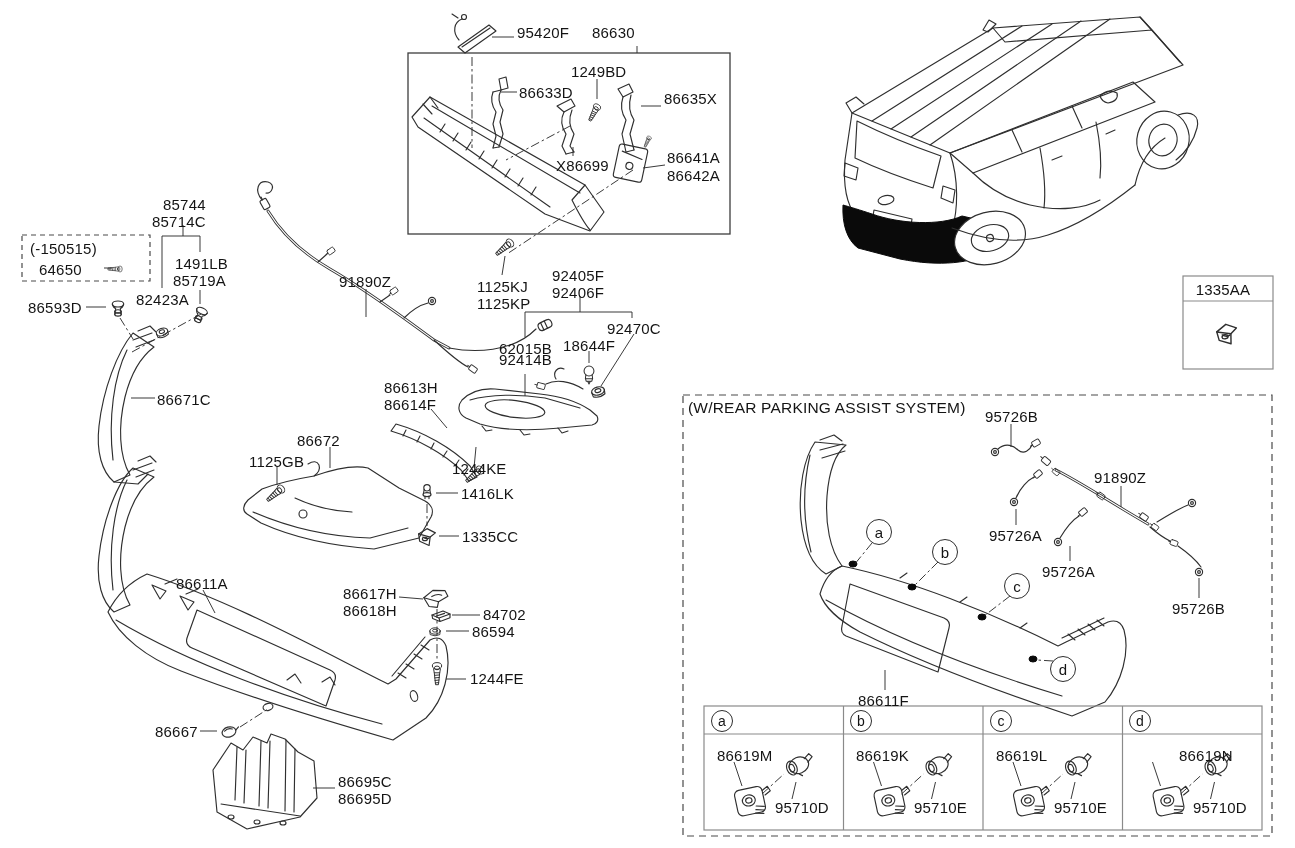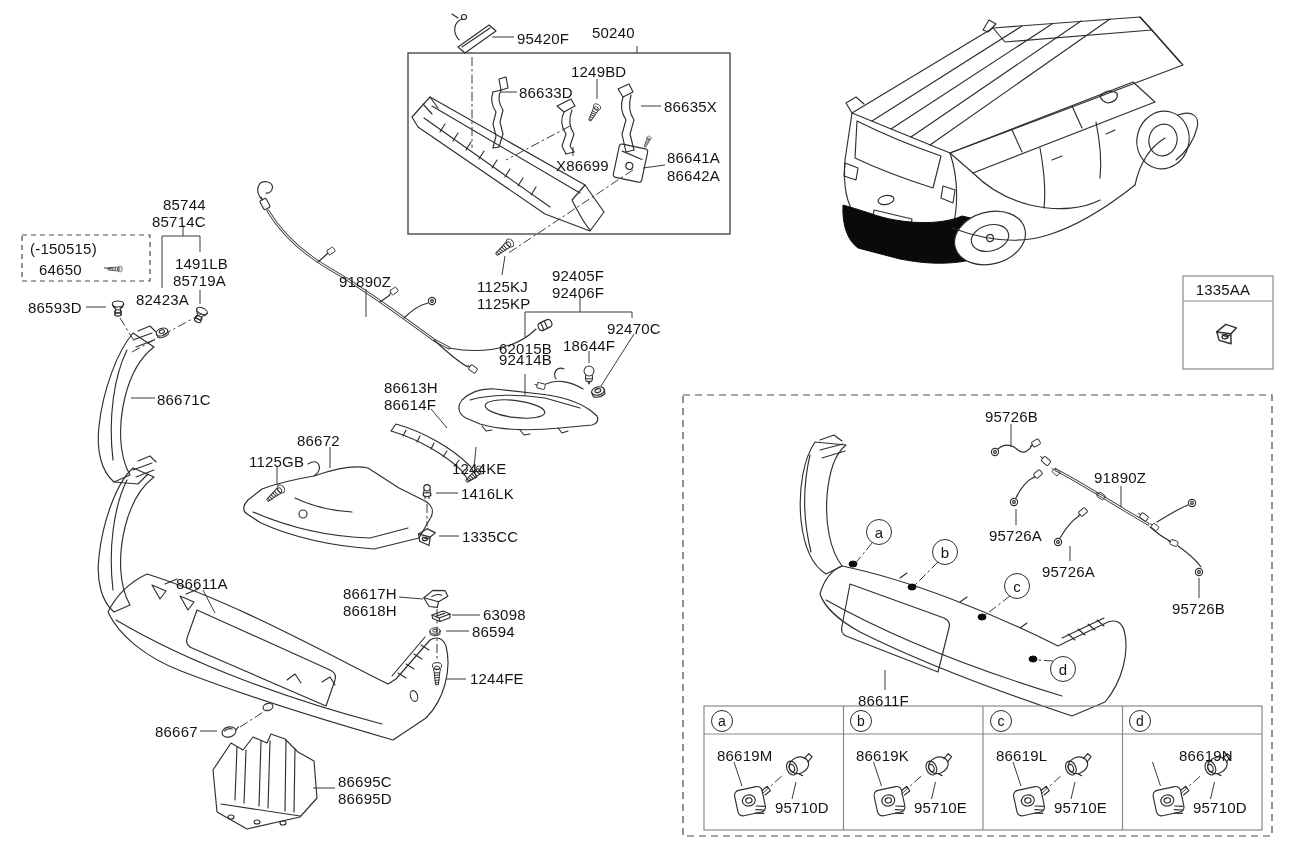--- a/index.html
+++ b/index.html
@@ -350,25 +350,25 @@
         <path class="ld" d="M1013 762 L1021 786 M1071 799 L1075 782"></path>
         <use href="#sensorsym" transform="translate(1215.5,766)"></use>
         <use href="#sbracket" transform="translate(1169.5,801)"></use>
         <path class="dd" d="M1180.5 794 L1202.5 774"></path>
         <path class="ld" d="M1152.5 762 L1160.5 786 M1210.5 799 L1214.5 782"></path>
       </g>
     </g>
   </g>
 </svg>
 
-<div class="lbl" style="left:517px;top:30px">95420F</div>
-<div class="lbl" style="left:592px;top:24px">50240</div>
+<div class="lbl" style="left:517px;top:24px">95420F</div>
+<div class="lbl" style="left:592px;top:24px">86630</div>
 <div class="lbl" style="left:571px;top:63px">1249BD</div>
 <div class="lbl" style="left:519px;top:84px">86633D</div>
-<div class="lbl" style="left:664px;top:98px">86635X</div>
+<div class="lbl" style="left:664px;top:90px">86635X</div>
 <div class="lbl" style="left:556px;top:157px">X86699</div>
 <div class="lbl" style="left:667px;top:149px">86641A</div>
 <div class="lbl" style="left:667px;top:167px">86642A</div>
 
 <div class="lbl" style="left:163px;top:196px">85744</div>
 <div class="lbl" style="left:152px;top:213px">85714C</div>
 <div class="lbl" style="left:30px;top:240px">(-150515)</div>
 <div class="lbl" style="left:39px;top:261px">64650</div>
 <div class="lbl" style="left:175px;top:255px">1491LB</div>
 <div class="lbl" style="left:173px;top:272px">85719A</div>
@@ -388,29 +388,30 @@
 <div class="lbl" style="left:384px;top:379px">86613H</div>
 <div class="lbl" style="left:384px;top:396px">86614F</div>
 <div class="lbl" style="left:297px;top:432px">86672</div>
 <div class="lbl" style="left:249px;top:453px">1125GB</div>
 <div class="lbl" style="left:452px;top:460px">1244KE</div>
 <div class="lbl" style="left:461px;top:485px">1416LK</div>
 <div class="lbl" style="left:462px;top:528px">1335CC</div>
 <div class="lbl" style="left:176px;top:575px">86611A</div>
 <div class="lbl" style="left:343px;top:585px">86617H</div>
 <div class="lbl" style="left:343px;top:602px">86618H</div>
-<div class="lbl" style="left:483px;top:606px">63098</div>
+<div class="lbl" style="left:483px;top:606px">84702</div>
 <div class="lbl" style="left:472px;top:623px">86594</div>
 <div class="lbl" style="left:470px;top:670px">1244FE</div>
 <div class="lbl" style="left:155px;top:723px">86667</div>
 <div class="lbl" style="left:338px;top:773px">86695C</div>
 <div class="lbl" style="left:338px;top:790px">86695D</div>
 
 <div class="lbl ctr" style="left:1183px;top:281px;width:80px">1335AA</div>
 
+<div class="lbl hdr" style="left:688px;top:399px">(W/REAR PARKING ASSIST SYSTEM)</div>
 <div class="lbl" style="left:985px;top:408px">95726B</div>
 <div class="lbl" style="left:1094px;top:469px">91890Z</div>
 <div class="lbl" style="left:989px;top:527px">95726A</div>
 <div class="lbl" style="left:1042px;top:563px">95726A</div>
 <div class="lbl" style="left:1172px;top:600px">95726B</div>
 <div class="lbl" style="left:858px;top:692px">86611F</div>
 
 <div class="callout big" style="left:866px;top:519px">a</div>
 <div class="callout big" style="left:932px;top:539px">b</div>
 <div class="callout big" style="left:1004px;top:573px">c</div>

